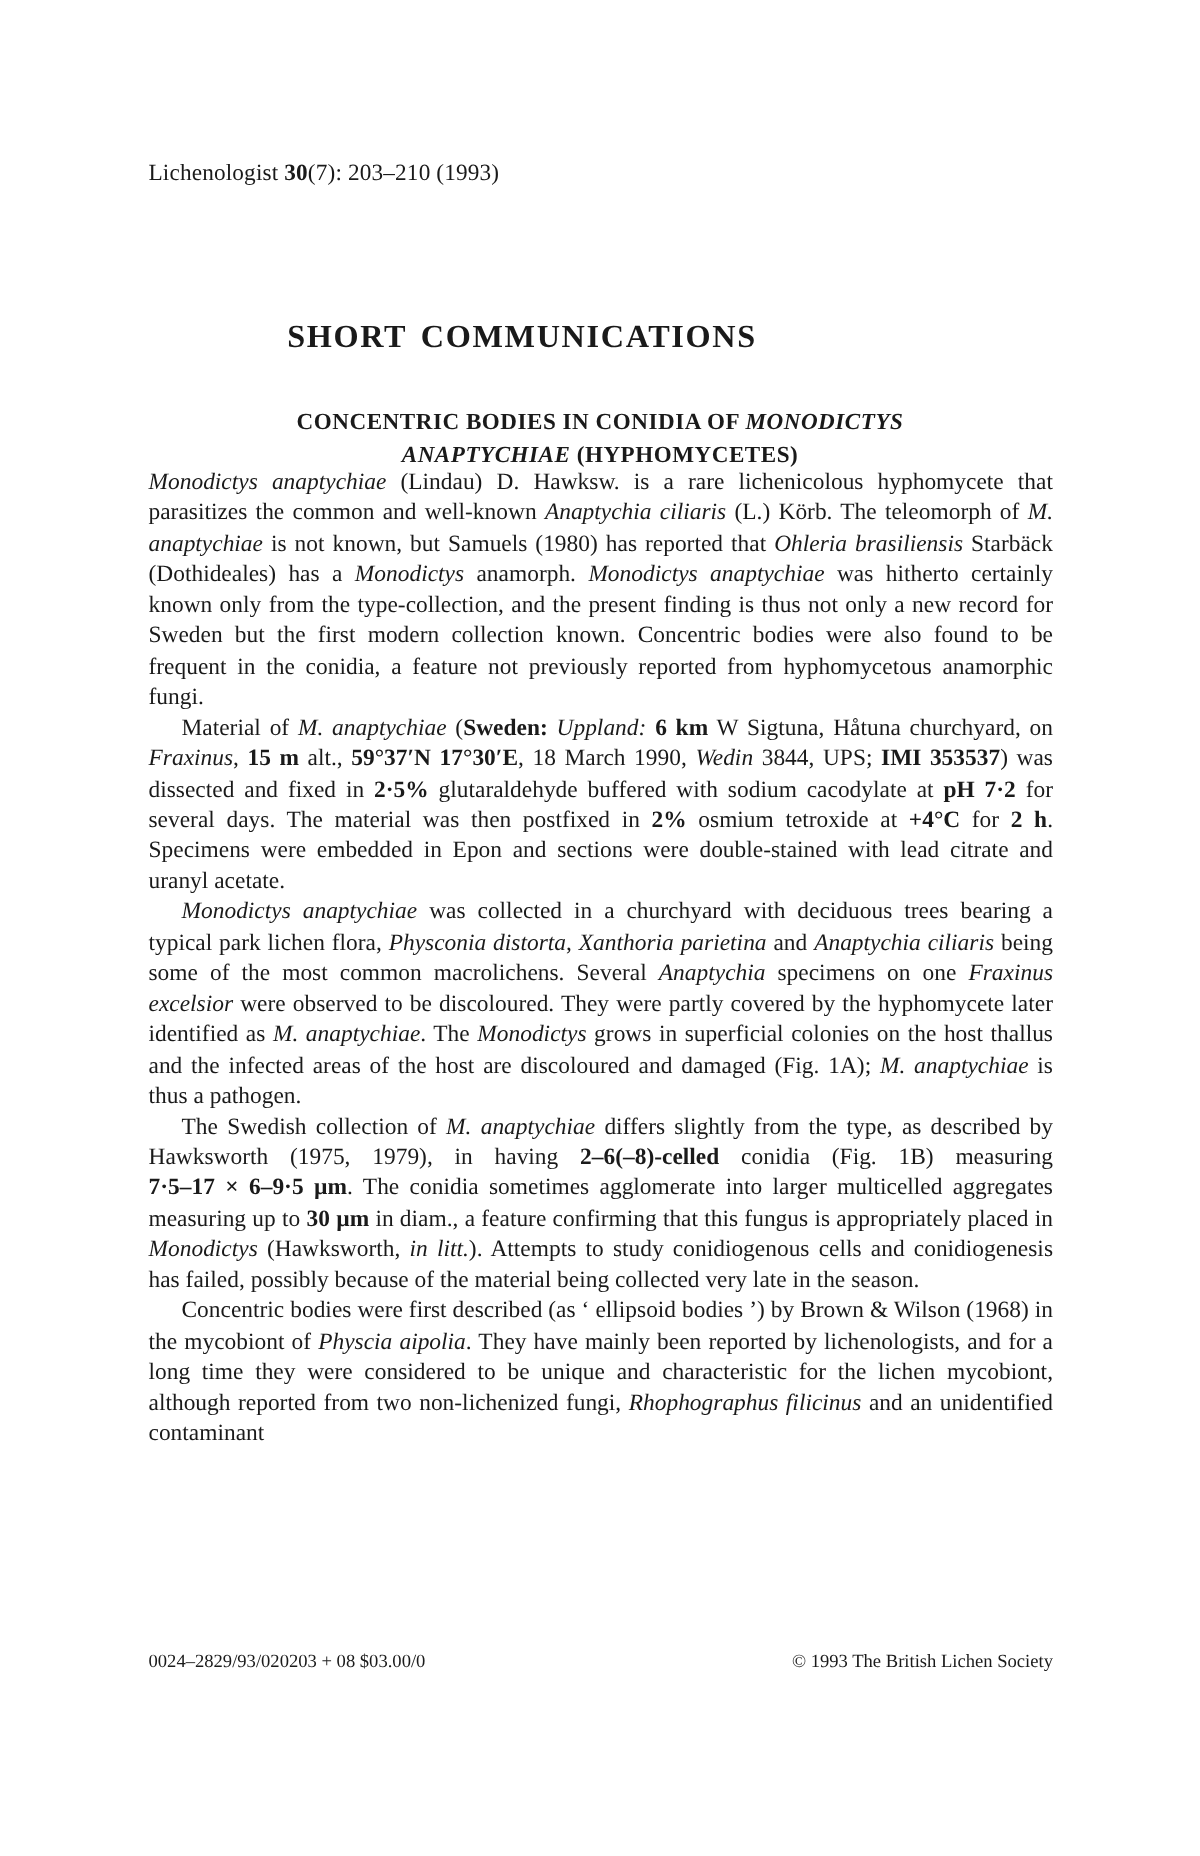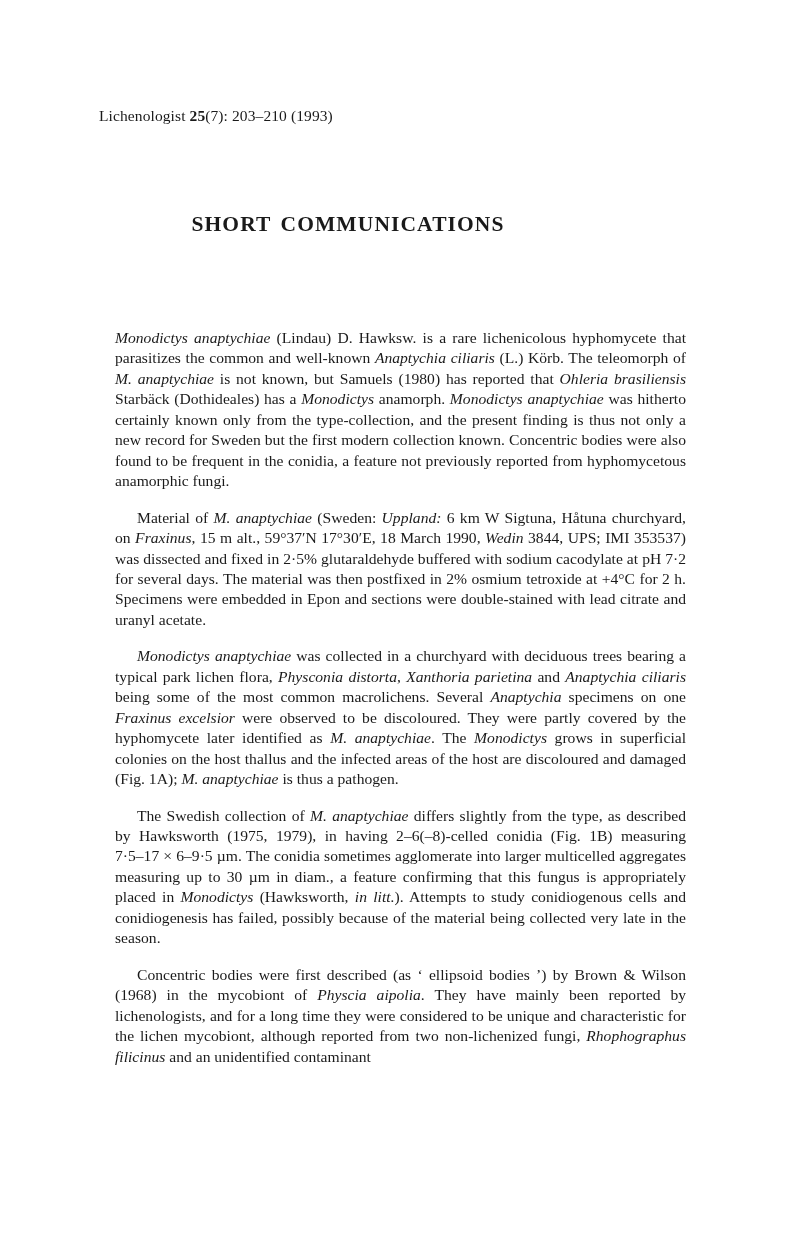--- a/index.html
+++ b/index.html
@@ -63,33 +63,33 @@
   .article-title .ital { font-style: italic; }
 
   
   .body-block {
     position: absolute;
     left: 99px;
     top: 312px;
     width: 603px;
   }
   p.para {
-    margin: 16px;
+    margin: 0;
     font-size: 15.6px;
     line-height: 20.45px;
     text-align: justify;
     text-justify: inter-word;
     hyphens: none;
     text-indent: 0;
     letter-spacing: 0.01px;
   }
   p.para.indent { text-indent: 22px; }
   p.para i, .ital { font-style: italic; }
-  p.para b, .bold { font-weight: normal; }
-  .nowrap { white-space: nowrap; }
+  p.para b, .bold { font-weight: bold; }
+  .nowrap { white-space: nowrap; font-weight: bold; }
 
   
   .footer {
     position: absolute;
     left: 99px;
     top: 1100px;
     width: 603px;
     font-size: 12.4px;
     display: flex;
     justify-content: space-between;
@@ -97,35 +97,43 @@
   }
   .footer .left  { white-space: nowrap; }
   .footer .right { white-space: nowrap; }
 </style>
 </head>
 <body>
 
 <div class="page">
 
   <div class="journal-line">
-    <span class="jname">Lichenologist</span><span> </span><span class="jvol">25</span><span>(7): 203–210 (1993)</span>
+    <span class="jname">Lichenologist</span><span> </span><span class="jvol">30</span><span>(7): 203–210 (1993)</span>
   </div>
 
   <h1 class="section-title">SHORT COMMUNICATIONS</h1>
 
+  <h2 class="article-title">
+    <span>CONCENTRIC BODIES IN CONIDIA OF </span><span class="ital">MONODICTYS</span><br>
+    <span class="ital">ANAPTYCHIAE</span><span> (HYPHOMYCETES)</span>
+  </h2>
 
   <div class="body-block">
 
     <p class="para"><i>Monodictys anaptychiae</i> (Lindau) D. Hawksw. is a rare lichenicolous hyphomycete that parasitizes the common and well-known <i>Anaptychia ciliaris</i> (L.) Körb. The teleomorph of <i>M. anaptychiae</i> is not known, but Samuels (1980) has reported that <i>Ohleria brasiliensis</i> Starbäck (Dothideales) has a <i>Monodictys</i> anamorph. <i>Monodictys anaptychiae</i> was hitherto certainly known only from the type-collection, and the present finding is thus not only a new record for Sweden but the first modern collection known. Concentric bodies were also found to be frequent in the conidia, a feature not previously reported from hyphomycetous anamorphic fungi.</p>
 
     <p class="para indent">Material of <i>M. anaptychiae</i> (<b>Sweden:</b> <i>Uppland:</i> <span class="nowrap">6 km</span> W Sigtuna, Håtuna churchyard, on <i>Fraxinus</i>, <span class="nowrap">15 m</span> alt., <span class="nowrap">59°37′N</span> <span class="nowrap">17°30′E</span>, 18 March 1990, <i>Wedin</i> 3844, UPS; <span class="nowrap">IMI 353537</span>) was dissected and fixed in <span class="nowrap">2·5%</span> glutaraldehyde buffered with sodium cacodylate at <span class="nowrap">pH 7·2</span> for several days. The material was then postfixed in <span class="nowrap">2%</span> osmium tetroxide at <span class="nowrap">+4°C</span> for <span class="nowrap">2 h</span>. Specimens were embedded in Epon and sections were double-stained with lead citrate and uranyl acetate.</p>
 
     <p class="para indent"><i>Monodictys anaptychiae</i> was collected in a churchyard with deciduous trees bearing a typical park lichen flora, <i>Physconia distorta</i>, <i>Xanthoria parietina</i> and <i>Anaptychia ciliaris</i> being some of the most common macrolichens. Several <i>Anaptychia</i> specimens on one <i>Fraxinus excelsior</i> were observed to be discoloured. They were partly covered by the hyphomycete later identified as <i>M. anaptychiae</i>. The <i>Monodictys</i> grows in superficial colonies on the host thallus and the infected areas of the host are discoloured and damaged (Fig. 1A); <i>M. anaptychiae</i> is thus a pathogen.</p>
 
     <p class="para indent">The Swedish collection of <i>M. anaptychiae</i> differs slightly from the type, as described by Hawksworth (1975, 1979), in having <span class="nowrap">2–6(–8)-celled</span> conidia (Fig. 1B) measuring <span class="nowrap">7·5–17 × 6–9·5 µm</span>. The conidia sometimes agglomerate into larger multicelled aggregates measuring up to <span class="nowrap">30 µm</span> in diam., a feature confirming that this fungus is appropriately placed in <i>Monodictys</i> (Hawksworth, <i>in litt.</i>). Attempts to study conidiogenous cells and conidiogenesis has failed, possibly because of the material being collected very late in the season.</p>
 
 
     <p class="para indent">Concentric bodies were first described (as ‘ ellipsoid bodies ’) by Brown &amp; Wilson (1968) in the mycobiont of <i>Physcia aipolia</i>. They have mainly been reported by lichenologists, and for a long time they were considered to be unique and characteristic for the lichen mycobiont, although reported from two non-lichenized fungi, <i>Rhophographus filicinus</i> and an unidentified contaminant</p>
 
   </div>
 
+  <div class="footer">
+    <span class="left">0024–2829/93/020203 + 08 $03.00/0</span>
+    <span class="right">© 1993 The British Lichen Society</span>
+  </div>
 
 </div>
 
 </body></html>

